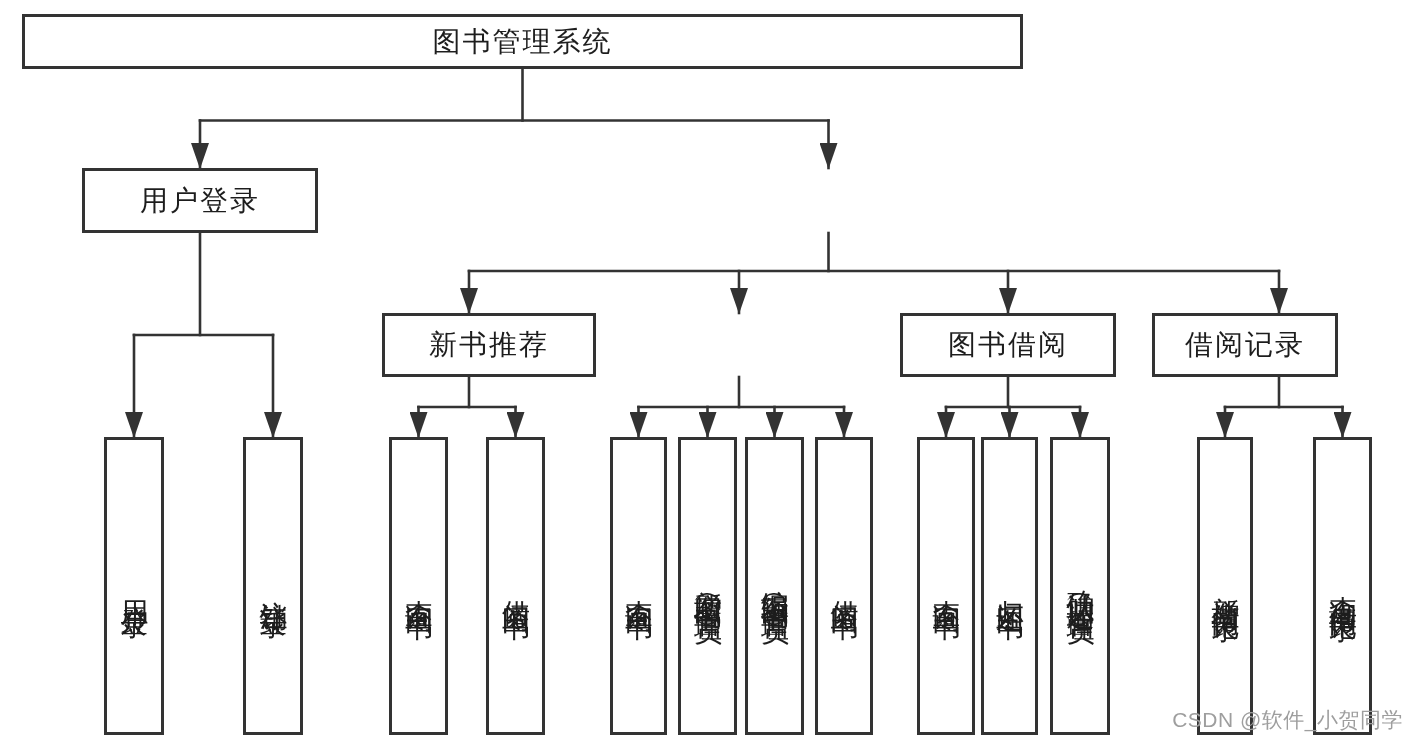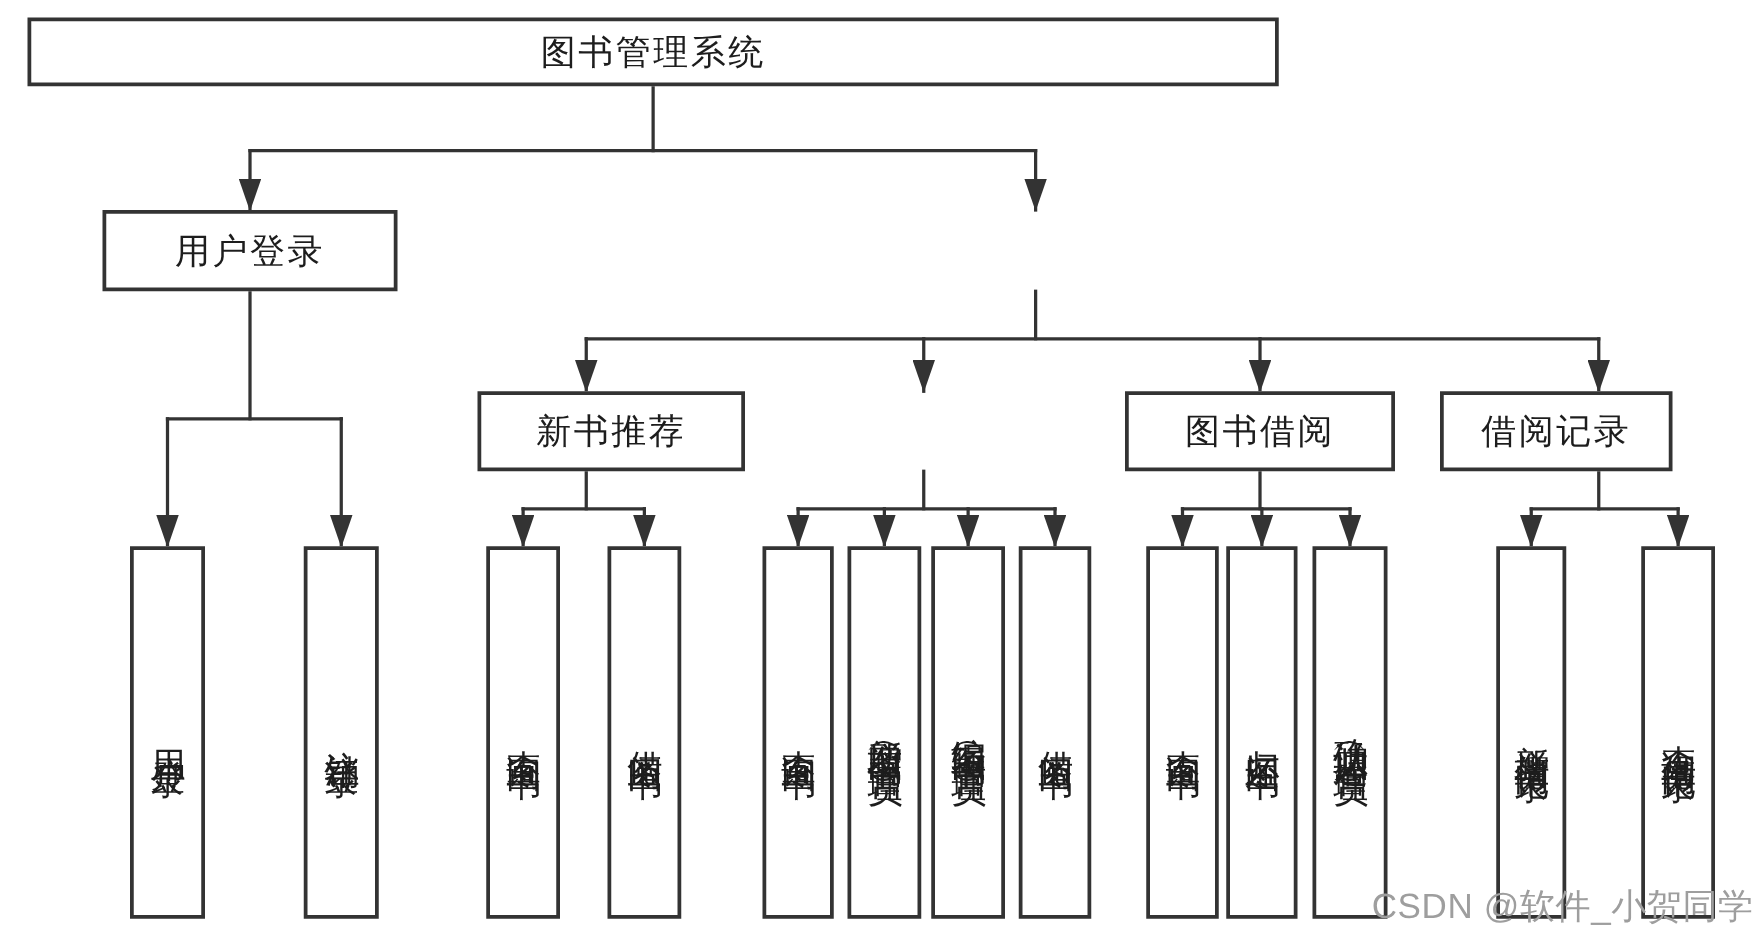--- a/index.html
+++ b/index.html
@@ -51,22 +51,22 @@
   .vbox .lbl {
     writing-mode: vertical-rl;
     text-orientation: mixed;
     font-size: 28px;
     letter-spacing: 4px;
     line-height: 1;
   }
   #watermark {
     position: absolute;
     right: 2px;
-    bottom: 3px;
-    font-size: 28px;
+    bottom: 13px;
+    font-size: 21px;
     letter-spacing: 0.5px;
     color: var(--watermark, #9e9e9e);
     z-index: 5;
     white-space: nowrap;
   }
 </style>
 </head>
 <body>
 
 <div id="canvas">

